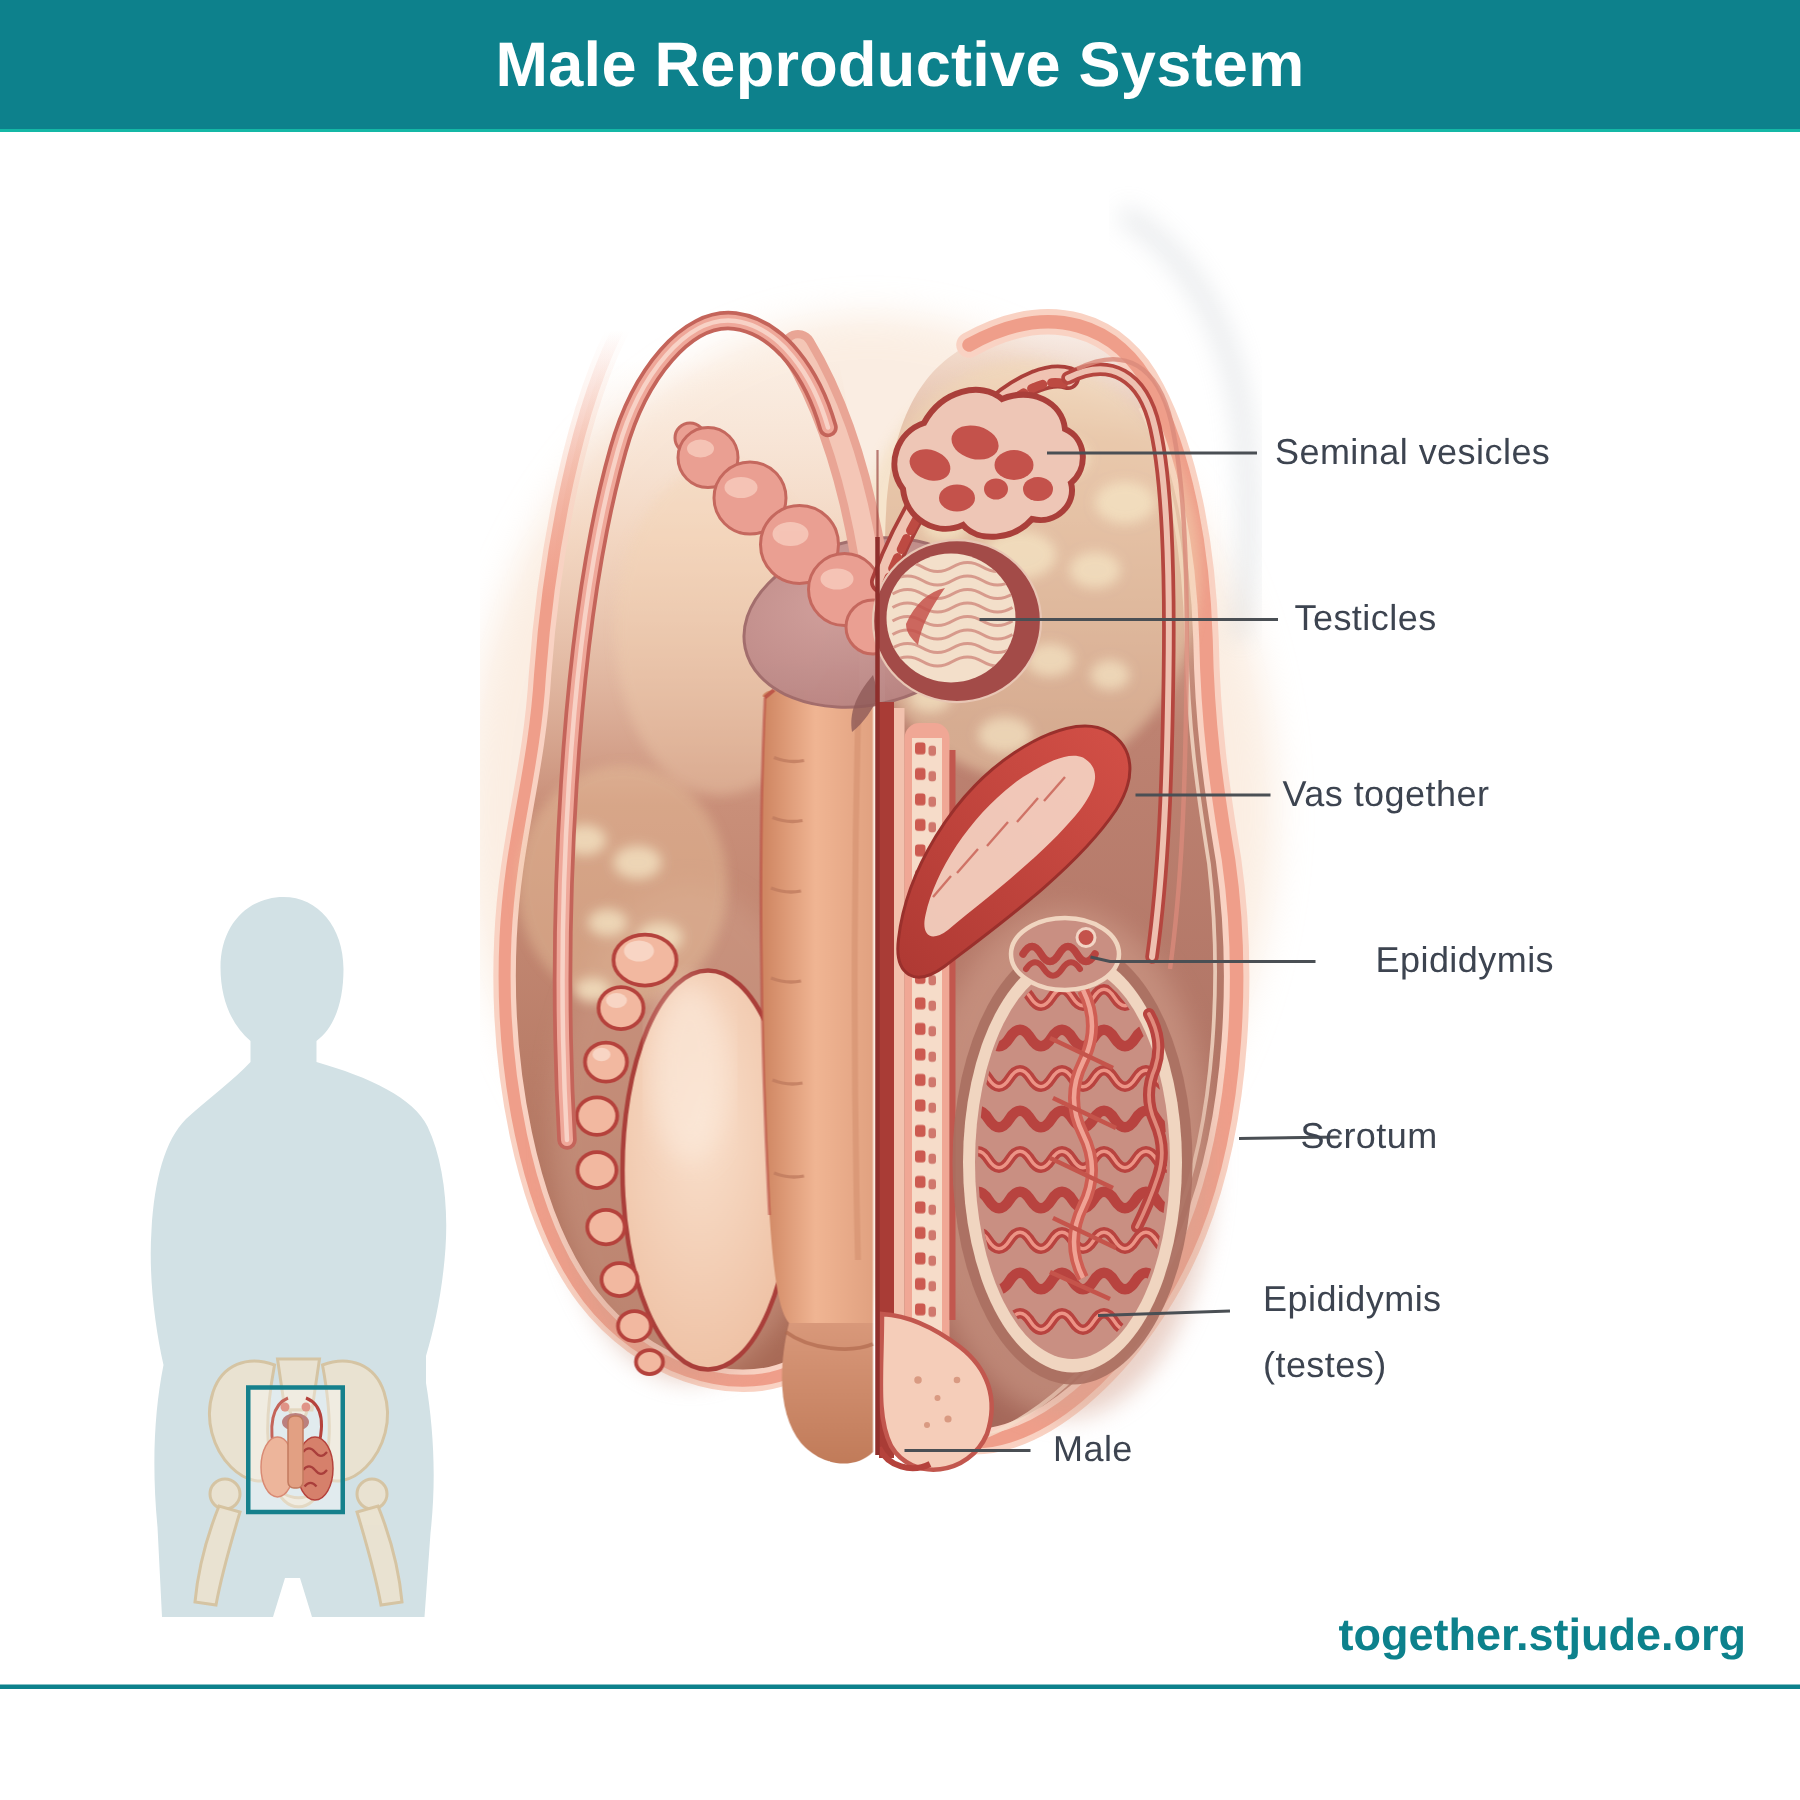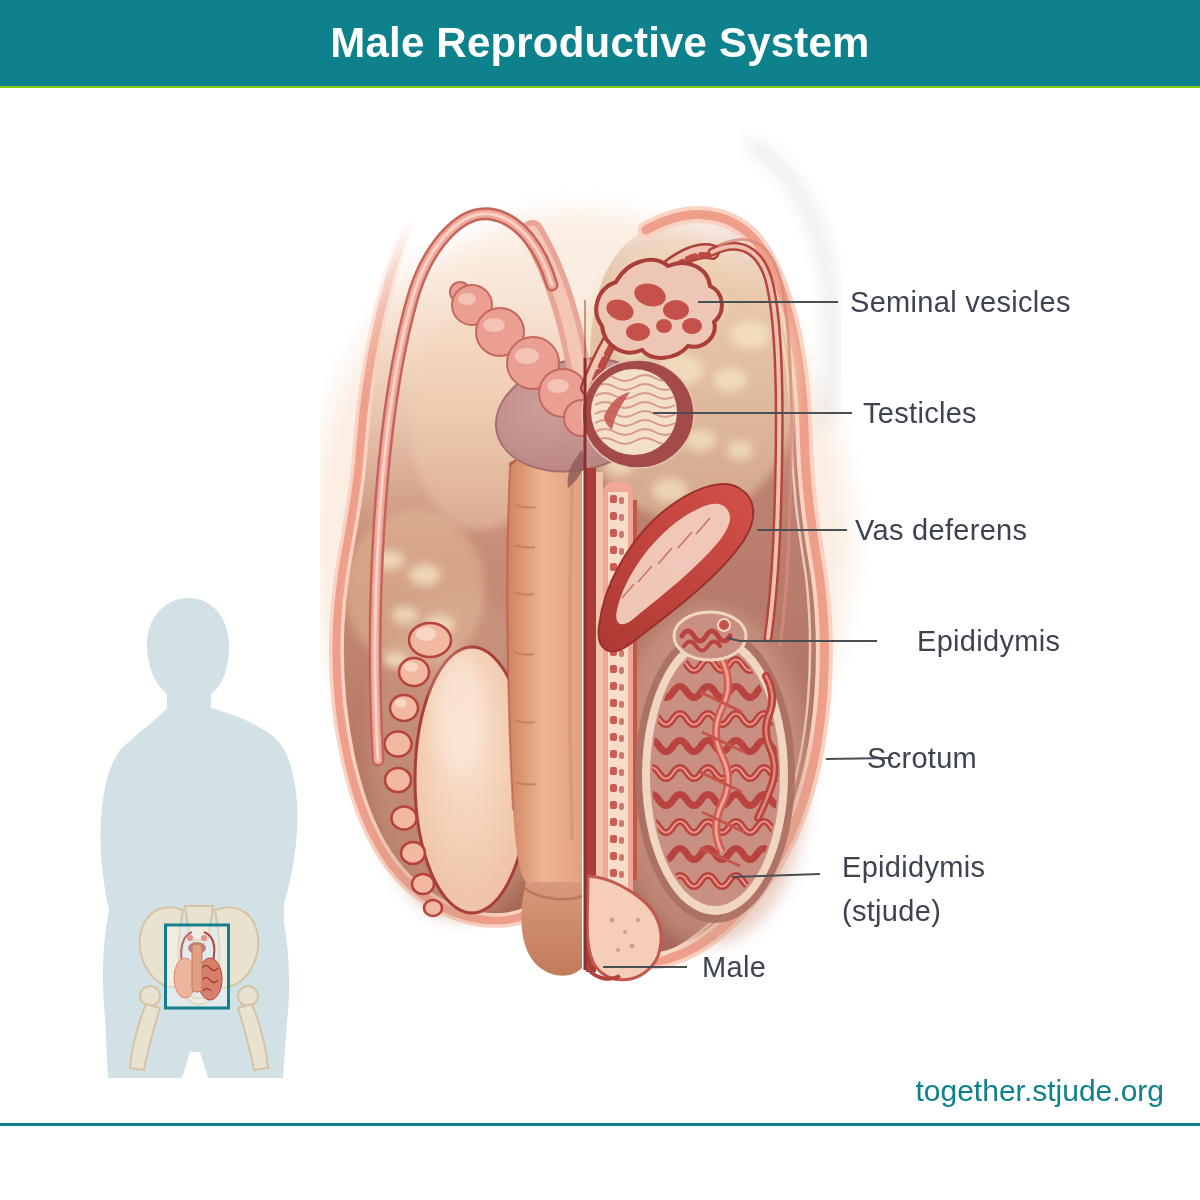--- a/index.html
+++ b/index.html
@@ -2,32 +2,32 @@
 <html><head>
 <meta charset="utf-8">
 <style>
   html,body{margin:0;padding:0;background:#fff}
   body{width:1200px;height:1200px;position:relative;overflow:hidden;
        font-family:"Liberation Sans",sans-serif}
   .canvas{position:absolute;inset:0;background:#ffffff}
 
   
   .header{position:absolute;left:0;top:0;width:1200px;height:86px;
-          background:#0d818c;border-bottom:2px solid #84cc16;
+          background:#0d818c;border-bottom:2px solid #14b8a6;
           display:flex;align-items:center;justify-content:center}
   .header h1{margin:0;color:#ffffff;font-size:42px;font-weight:700;letter-spacing:.2px}
 
   
-  .lbl{position:absolute;font-size:29px;color:#3d4450;letter-spacing:.3px;
+  .lbl{position:absolute;font-size:24px;color:#3d4450;letter-spacing:.3px;
        white-space:nowrap;line-height:36px}
   .lbl2{line-height:44px}
 
   
   .rule{position:absolute;left:0;top:1123px;width:1200px;height:3px;background:#0d818c}
-  .site{position:absolute;right:36px;top:1074px;font-size:30px;font-weight:400;color:#0d818c}
+  .site{position:absolute;right:36px;top:1074px;font-size:30px;font-weight:700;color:#0d818c}
 
   
   svg{position:absolute}
   .ln{stroke:#4a4f54;stroke-width:2;fill:none}
   .sq{fill:none;stroke:#b8433f;stroke-width:7;stroke-linecap:round}
   .sqh{fill:none;stroke:#ec9486;stroke-width:2.2;stroke-linecap:round}
   .crease{stroke:#bd7a5e;stroke-width:2.2;fill:none;opacity:.75}
   .epib{fill:#f2b8a0;stroke:#b5423c;stroke-width:2.5}
   .epih{fill:#f8d5c4;stroke:none}
   .bone{fill:#ece3d0;stroke:#d6c29e;stroke-width:2;opacity:.92}
@@ -378,26 +378,26 @@
       <path class="ln" d="M407 518 L420 521 L557 521"></path>
       <path class="ln" d="M506 639 L573 638"></path>
       <path class="ln" d="M412 757 L500 754"></path>
       <path class="ln" d="M283 847 L367 847"></path>
     </g>
   </svg>
 
   <div>
     <div class="lbl" style="left:850px;top:284px">Seminal vesicles</div>
     <div class="lbl" style="left:863px;top:395px">Testicles</div>
-    <div class="lbl" style="left:855px;top:512px">Vas deferens</div>
+    <div class="lbl" style="left:855px;top:512px">Vas together</div>
     <div class="lbl" style="left:917px;top:623px">Epididymis</div>
     <div class="lbl" style="left:867px;top:740px">Scrotum</div>
     <div class="lbl lbl2" style="left:842px;top:845px">
       <div>Epididymis</div>
-      <div>(stjude)</div>
+      <div>(testes)</div>
     </div>
     <div class="lbl" style="left:702px;top:949px">Male</div>
   </div>
 
   <div class="rule"></div>
   <div class="site">together.stjude.org</div>
 
 </div>
 
 </body></html>

